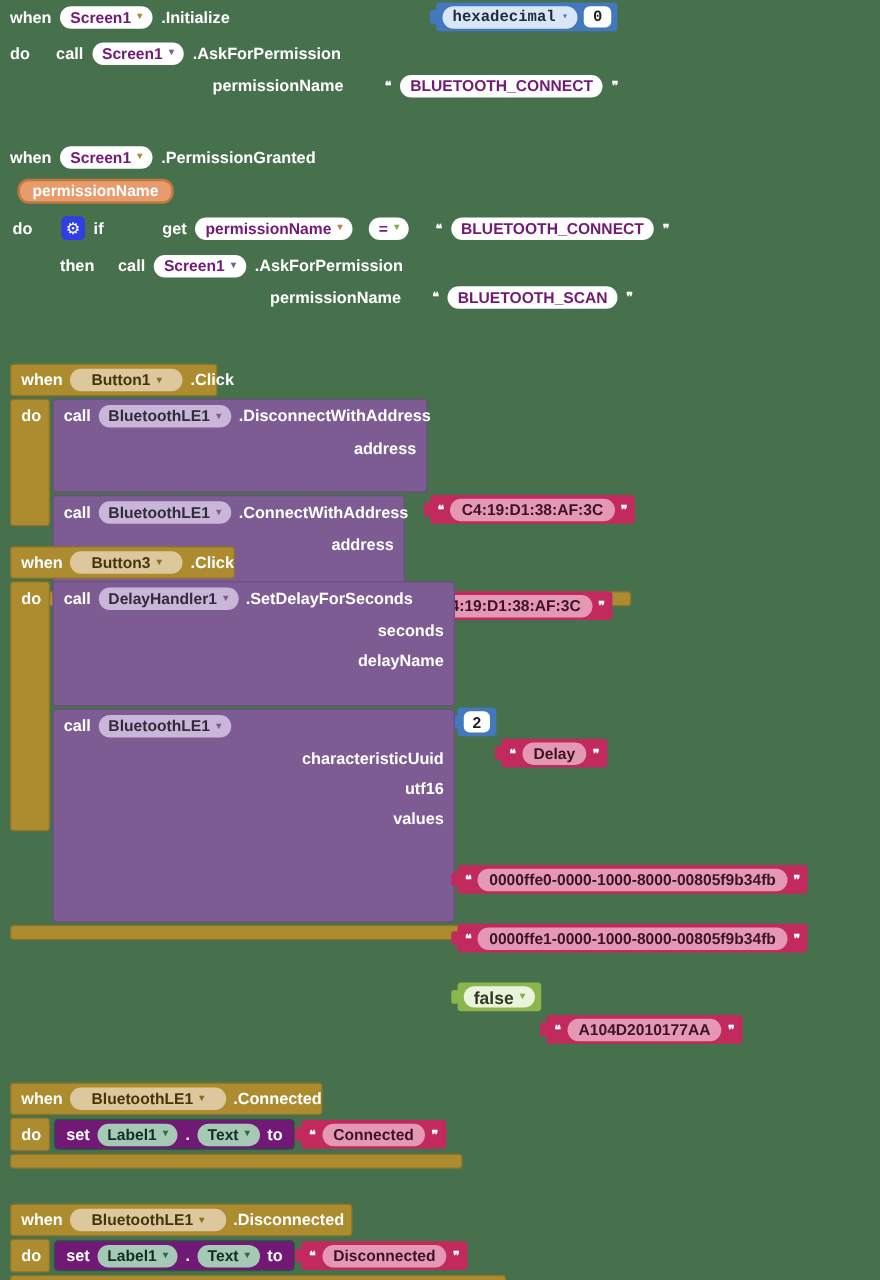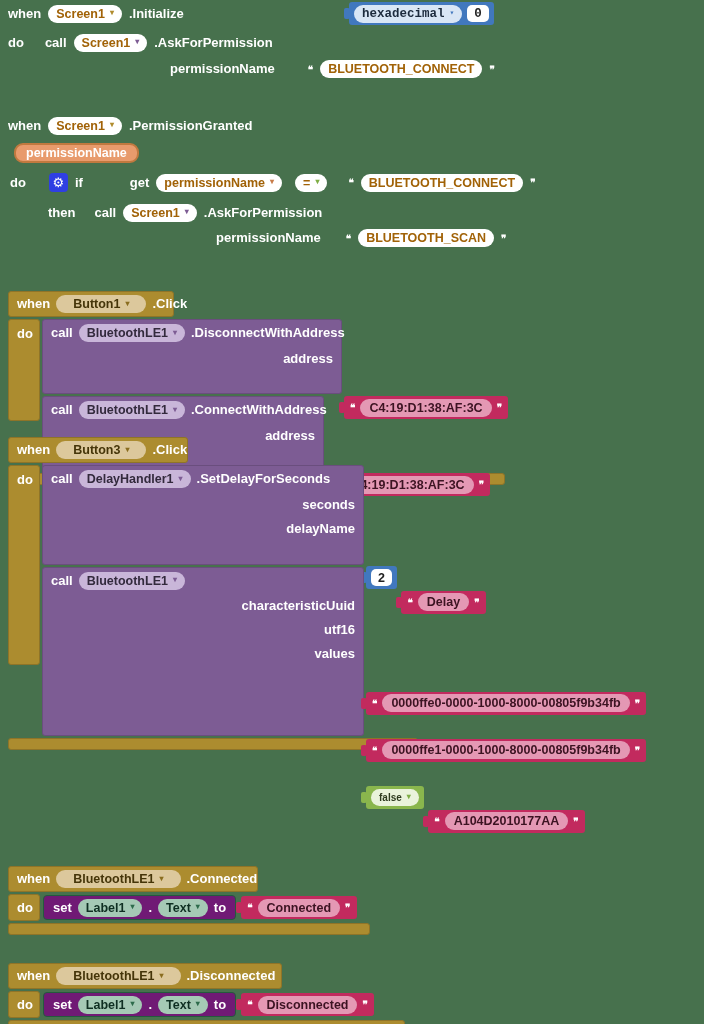--- a/index.html
+++ b/index.html
@@ -3,21 +3,21 @@
 <meta charset="utf-8">
 <style>
   html,body{margin:0;padding:0;background:#47714D;}
   #canvas{position:relative;width:704px;height:1024px;background:#47714D;
           font-family:"Liberation Sans",sans-serif;overflow:hidden;}
   .stack{position:absolute;}
   .row{position:absolute;display:flex;align-items:center;white-space:nowrap;}
   .gl{color:#fff;font-weight:700;font-size:13px;line-height:18px;}
   
   .pillw{display:inline-flex;align-items:center;background:#fff;border-radius:10px;
-         padding:1px 8px;font-weight:700;font-size:12.5px;color:#a16207;line-height:16px;}
+         padding:1px 8px;font-weight:700;font-size:12.5px;color:#701a75;line-height:16px;}
   .dd::after{content:"▾";font-size:8px;margin-left:5px;transform:translateY(-1px);}
   .ar-gold::after{color:#b08c2e;}
   .ar-purple::after{color:#7D5C94;}
   .ar-orange::after{color:#c77c49;}
   .ar-green::after{color:#7fae45;}
   .ar-blue::after{color:#4178BE;}
   .ar-dkgreen::after{color:#2D6B4B;}
   .ar-tan::after{color:#8a6d1f;}
   .q{color:#fff;font-weight:700;font-size:10px;}
   .param-pill{background:#E89B6C;border:2px solid #c0793f;border-radius:9px;color:#fff;
@@ -45,21 +45,21 @@
   .pinkpill{background:#E498B4;border-radius:10px;padding:0 9px;font-weight:700;font-size:12.5px;
             color:#3c1322;height:18px;display:inline-flex;align-items:center;}
   .num{display:inline-flex;align-items:center;gap:5px;background:#4178BE;border-radius:3px;
        padding:0 5px;height:23px;position:relative;}
   .numbox{background:#fff;border-radius:5px;padding:0 7px;font-weight:700;font-size:12.5px;
           color:#222;height:17px;display:inline-flex;align-items:center;}
   .bluepill{background:#D9E6F5;border-radius:9px;padding:0 8px;font-weight:700;font-size:12.5px;
             color:#1d2b3d;height:18px;display:inline-flex;align-items:center;}
   .logic{display:inline-flex;align-items:center;background:#8AB64D;border-radius:3px;
          padding:0 5px;height:23px;position:relative;}
-  .logicpill{background:#EAF3DB;border-radius:9px;padding:0 8px;font-weight:700;font-size:10px;
+  .logicpill{background:#EAF3DB;border-radius:9px;padding:0 8px;font-weight:700;font-size:14px;
              color:#2f3b1f;height:17px;display:inline-flex;align-items:center;}
   .plug-str::before{content:"";position:absolute;left:-5px;top:6px;width:6px;height:11px;
                     background:#C22A5E;border-radius:2px;}
   .plug-num::before{content:"";position:absolute;left:-5px;top:6px;width:6px;height:11px;
                     background:#4178BE;border-radius:2px;}
   .plug-logic::before{content:"";position:absolute;left:-5px;top:6px;width:6px;height:11px;
                       background:#8AB64D;border-radius:2px;}
   
   .setblk{display:inline-flex;align-items:center;gap:6px;background:#701a75;border:1px solid #245a3e;
           border-radius:4px;padding:0 9px;height:25px;box-sizing:border-box;}

